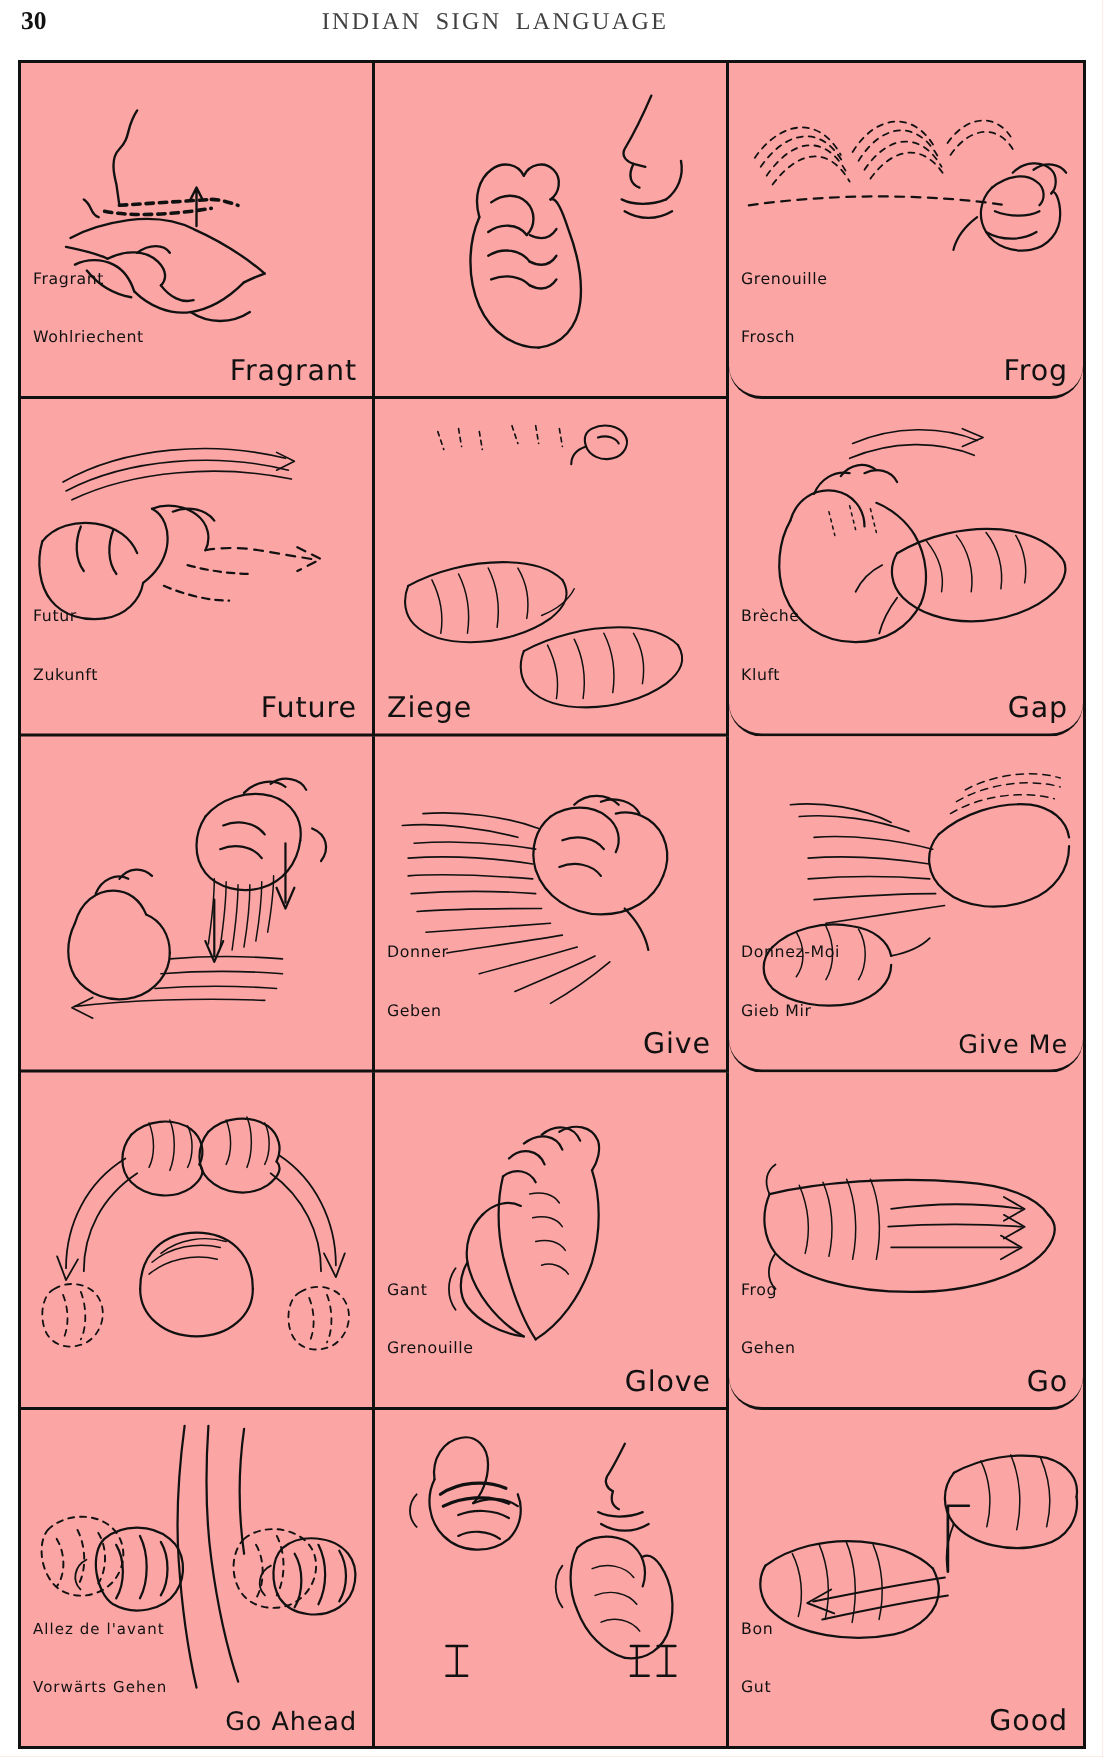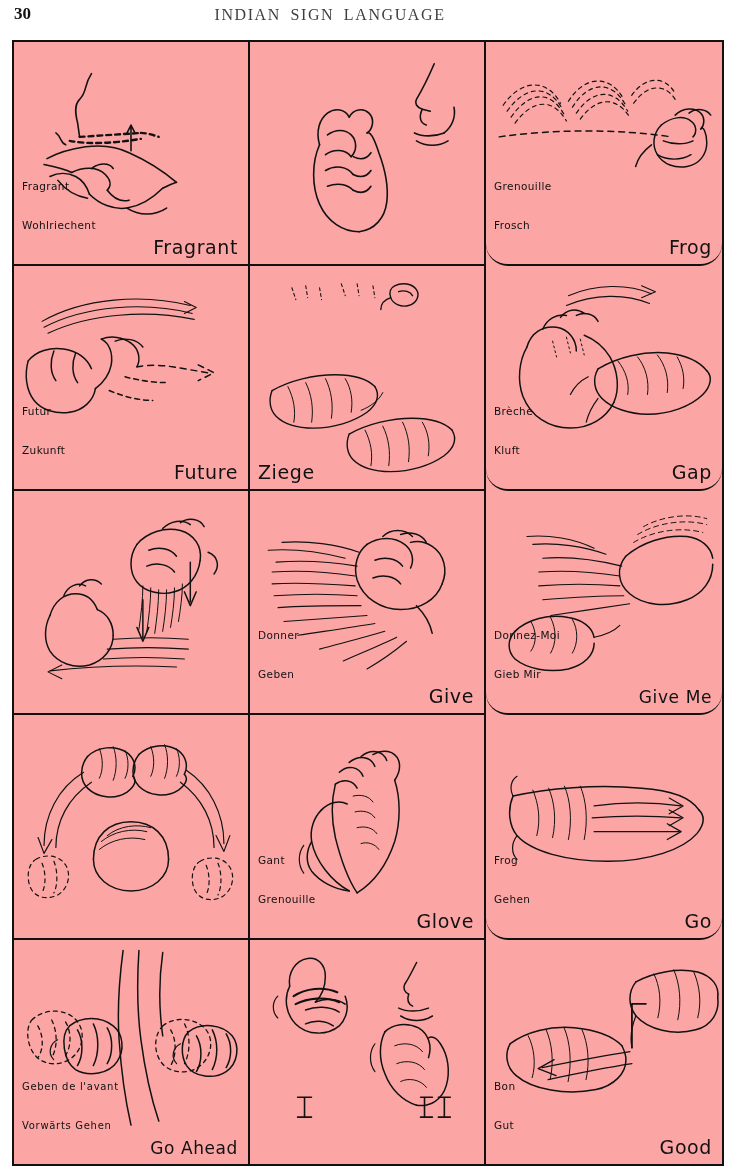--- a/index.html
+++ b/index.html
@@ -581,21 +581,21 @@
 
           <path d="M176 92 C188 82 210 84 220 96 C228 106 226 124 214 132 C202 140 182 138 174 126 C168 116 168 100 176 92"></path>
           <path d="M184 96 C190 106 190 122 184 132"></path>
           <path d="M200 90 C206 102 206 118 200 130"></path>
           <path d="M214 94 C220 104 220 118 214 128"></path>
           <path d="M168 104 C160 108 158 118 164 124" stroke-width="1.2"></path>
         </svg>
       </div>
       <div class="captions">
         <div class="caption-left wide">
-          <span class="fr">Geben de l'avant</span>
+          <span class="fr">Allez de l'avant</span>
           <span class="de">Vorwärts Gehen</span>
         </div>
         <div class="caption-en sm">Go Ahead</div>
       </div>
     </div>
 
     <div class="cell">
       <div class="art">
         <svg viewBox="0 0 236 225" fill="none" stroke="#111" stroke-width="1.5" stroke-linecap="round" stroke-linejoin="round">
 

